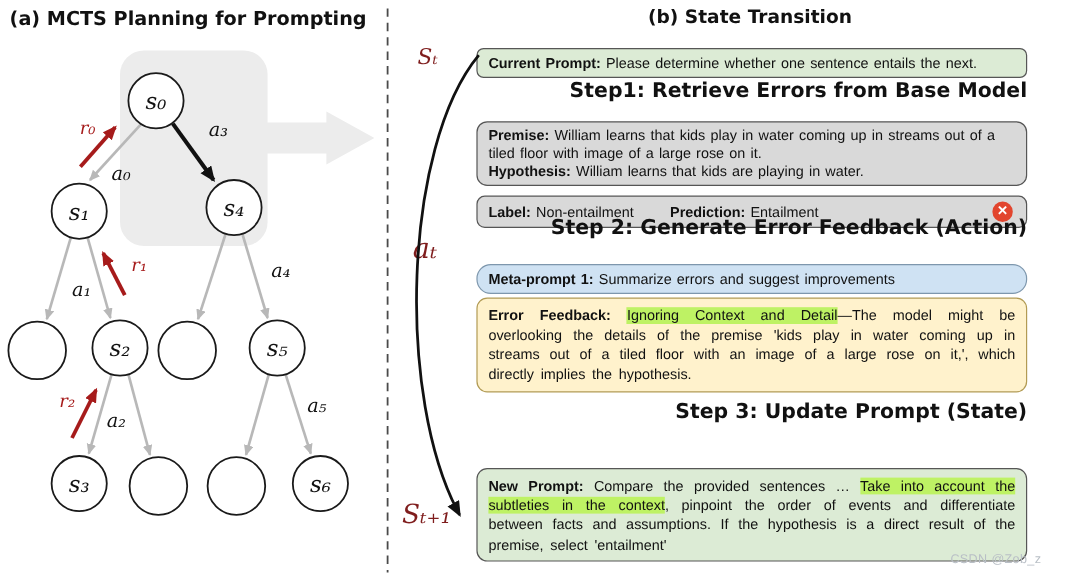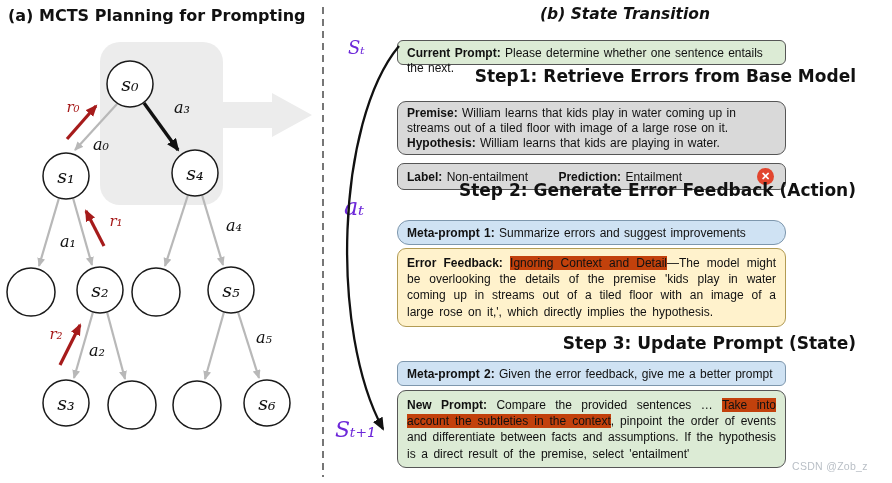--- a/index.html
+++ b/index.html
@@ -3,46 +3,46 @@
 <meta charset="utf-8">
 <style>
   html,body{margin:0;padding:0;background:#fff;}
   .stage{position:relative;width:892px;height:483px;background:#ffffff;overflow:hidden;
          font-family:"Liberation Sans",sans-serif;color:#111;}
 
   
   .title-a{position:absolute;left:8px;top:6px;font-family:"DejaVu Sans",sans-serif;
            font-weight:bold;font-size:16px;}
   .title-b{position:absolute;left:395px;top:5px;width:460px;text-align:center;
-           font-family:"DejaVu Sans",sans-serif;font-weight:bold;font-size:15.5px;font-style:italic;}
+           font-family:"DejaVu Sans",sans-serif;font-weight:bold;font-size:15.5px;}
 
   
   svg.tree{position:absolute;left:0;top:0;}
   svg.overlay{position:absolute;left:0;top:0;pointer-events:none;}
 
   .mtxt{font-family:"DejaVu Serif",serif;font-style:italic;font-size:16px;fill:#111;}
   .ntxt{font-family:"DejaVu Serif",serif;font-style:italic;font-size:19px;fill:#111;}
   .rtxt{font-family:"DejaVu Serif",serif;font-style:italic;font-size:15px;fill:#a61b1b;}
 
   
-  .mlabel{position:absolute;font-family:"DejaVu Serif",serif;font-style:italic;color:#6d28d9;}
+  .mlabel{position:absolute;font-family:"DejaVu Serif",serif;font-style:italic;color:#7f1d1d;}
   .lab-st{left:348px;top:37px;font-size:18px;}
   .lab-at{left:344px;top:193px;font-size:24px;}
   .lab-st1{left:335px;top:417px;font-size:22px;}
 
   
-  .box{position:absolute;left:397px;width:389px;box-sizing:border-box;
+  .box{position:absolute;left:397px;width:459px;box-sizing:border-box;
        border:1.4px solid #565656;border-radius:9px;font-size:12px;line-height:15px;
        padding:16px 9px;word-spacing:1px;}
   .green{background:#dcebd5;}
   .graybox{background:#d9d9d9;}
   .blue{background:#cfe2f3;border-color:#7e97ad;}
   .yellow{background:#fff2cc;border-color:#b29b54;}
   .just{text-align:justify;word-spacing:2.2px;line-height:16.2px;}
-  .hl{background:#c2410c;}
+  .hl{background:#bef264;}
   b{font-weight:bold;}
 
   .hstep{position:absolute;left:397px;width:459px;text-align:right;
          font-family:"DejaVu Sans",sans-serif;font-weight:bold;font-size:17px;}
 
   #box-current{top:40px;height:25px;border-radius:6px;padding-top:4.5px;}
   #h-step1{top:66px;}
   #box-premise{top:101px;height:54px;padding-top:4px;}
   #box-label{top:163px;height:27px;border-radius:7px;padding-top:6px;}
   #h-step2{top:180px;}
@@ -175,24 +175,20 @@
     <span>Summarize errors and suggest improvements</span>
   </div>
 
   <div class="box yellow just" id="box-feedback">
     <b>Error Feedback:</b>
     <span class="hl">Ignoring Context and Detail</span><span>—The model might be overlooking the details of the premise 'kids play in water coming up in streams out of a tiled floor with an image of a large rose on it,', which directly implies the hypothesis.</span>
   </div>
 
   <div class="hstep" id="h-step3">Step 3: Update Prompt (State)</div>
 
-  <div class="box blue" id="box-meta2">
-    <b>Meta-prompt 2:</b>
-    <span>Given the error feedback, give me a better prompt</span>
-  </div>
 
   <div class="box green just" id="box-newprompt">
     <b>New Prompt:</b>
     <span>Compare the provided sentences … </span><span class="hl">Take into account the subtleties in the context</span><span>, pinpoint the order of events and differentiate between facts and assumptions. If the hypothesis is a direct result of the premise, select 'entailment'</span>
   </div>
 
   <svg class="overlay" width="892" height="483" viewBox="0 0 892 483">
     <defs>
       <marker id="mArc" markerUnits="userSpaceOnUse" markerWidth="15" markerHeight="13" refX="11" refY="5.5" orient="auto">
         <path d="M0,0 L13,5.5 L0,11 z" fill="#111"></path>

